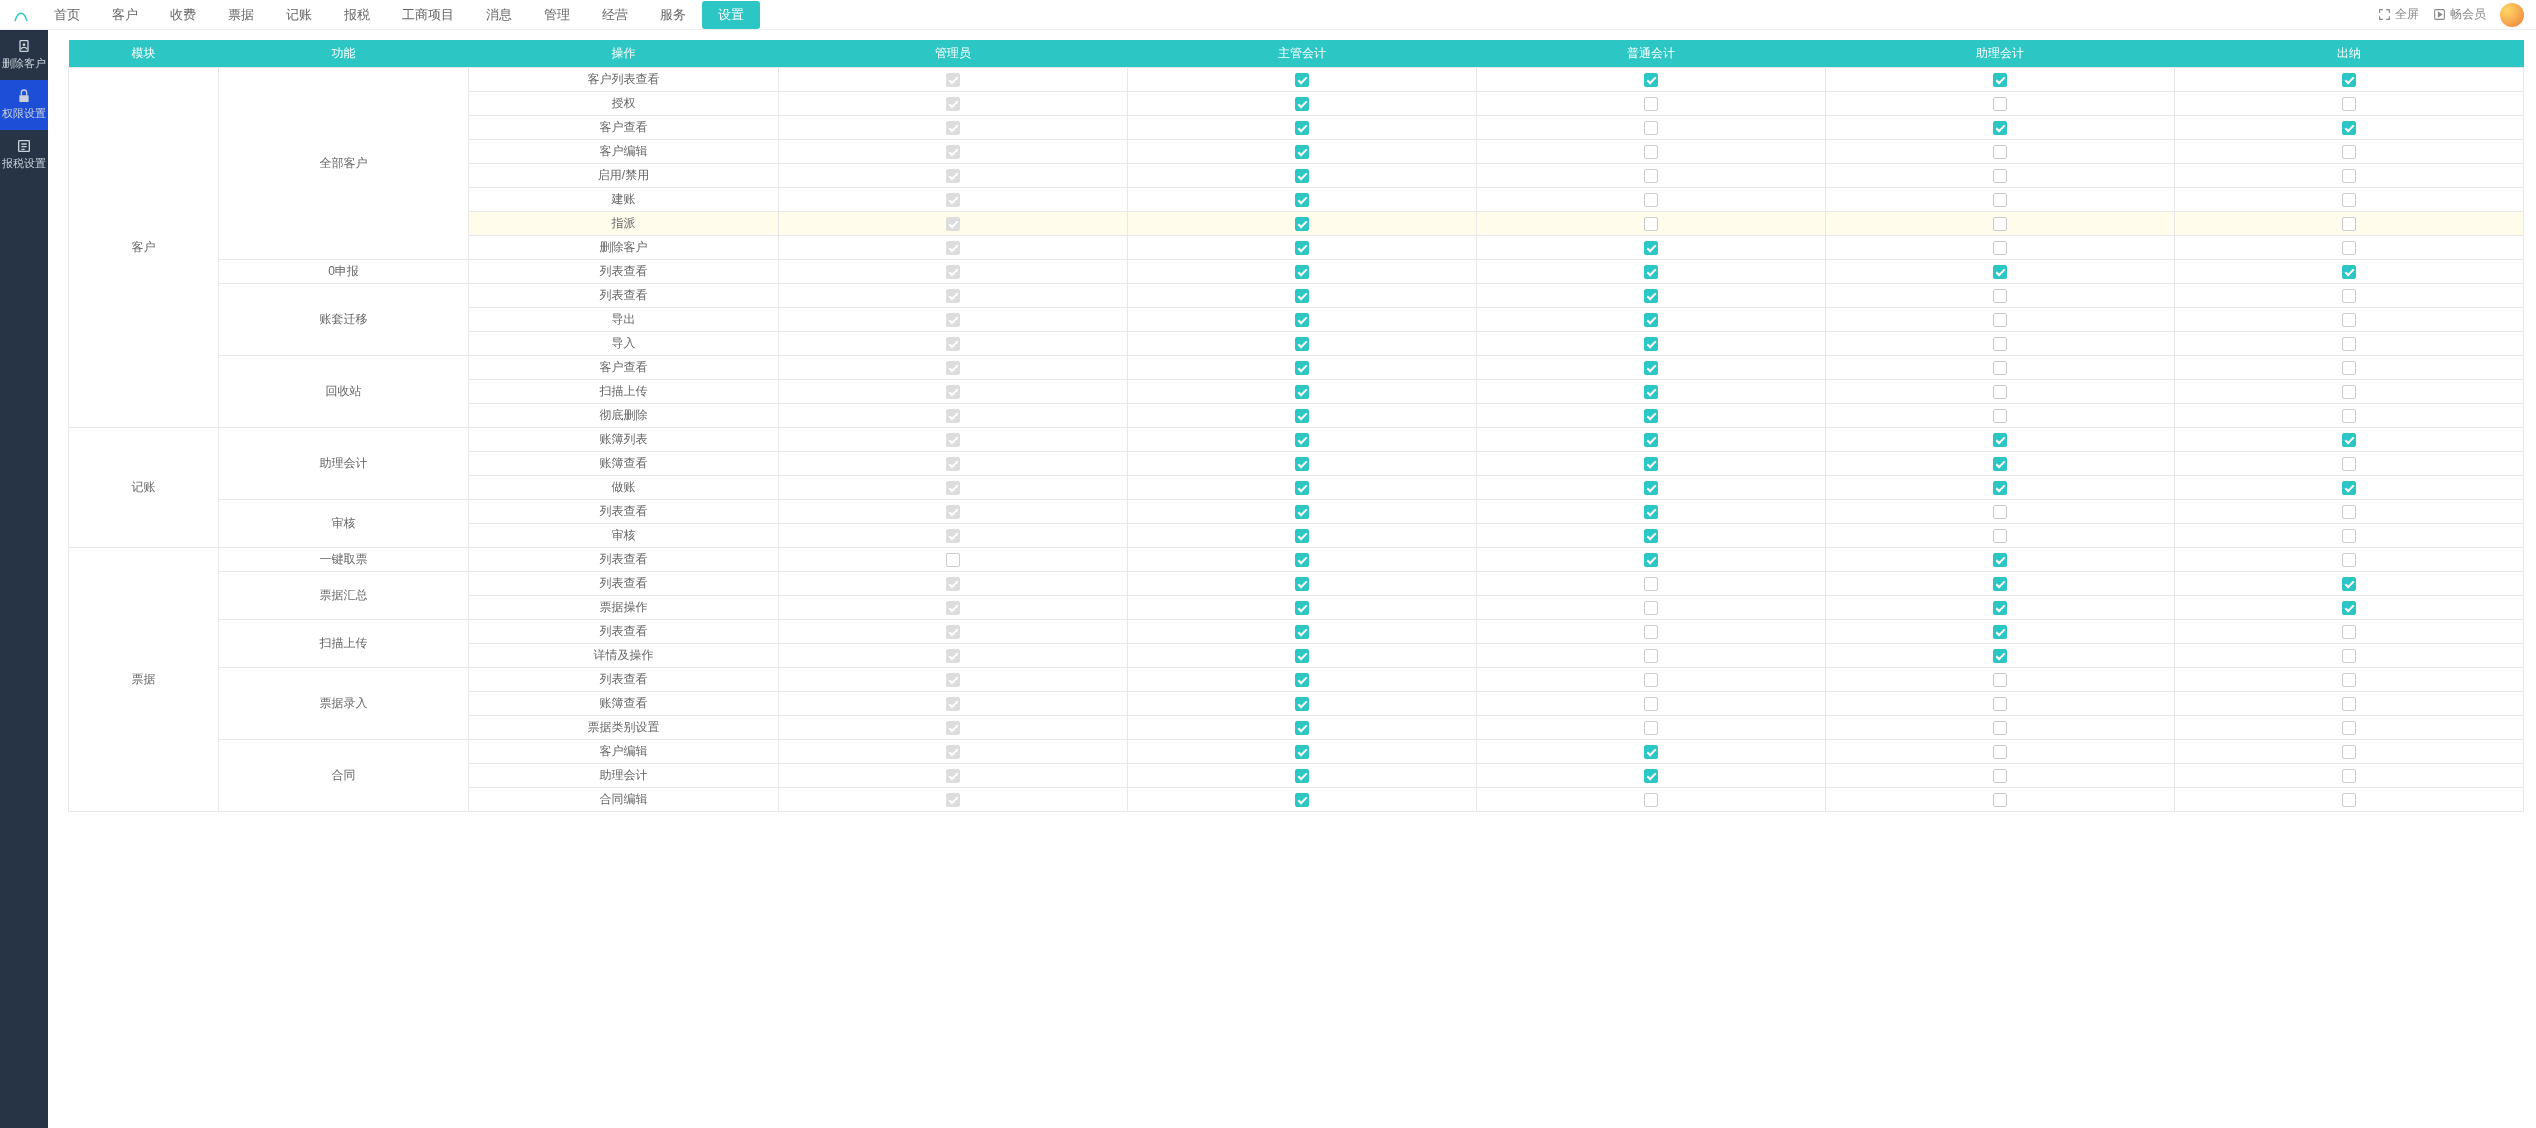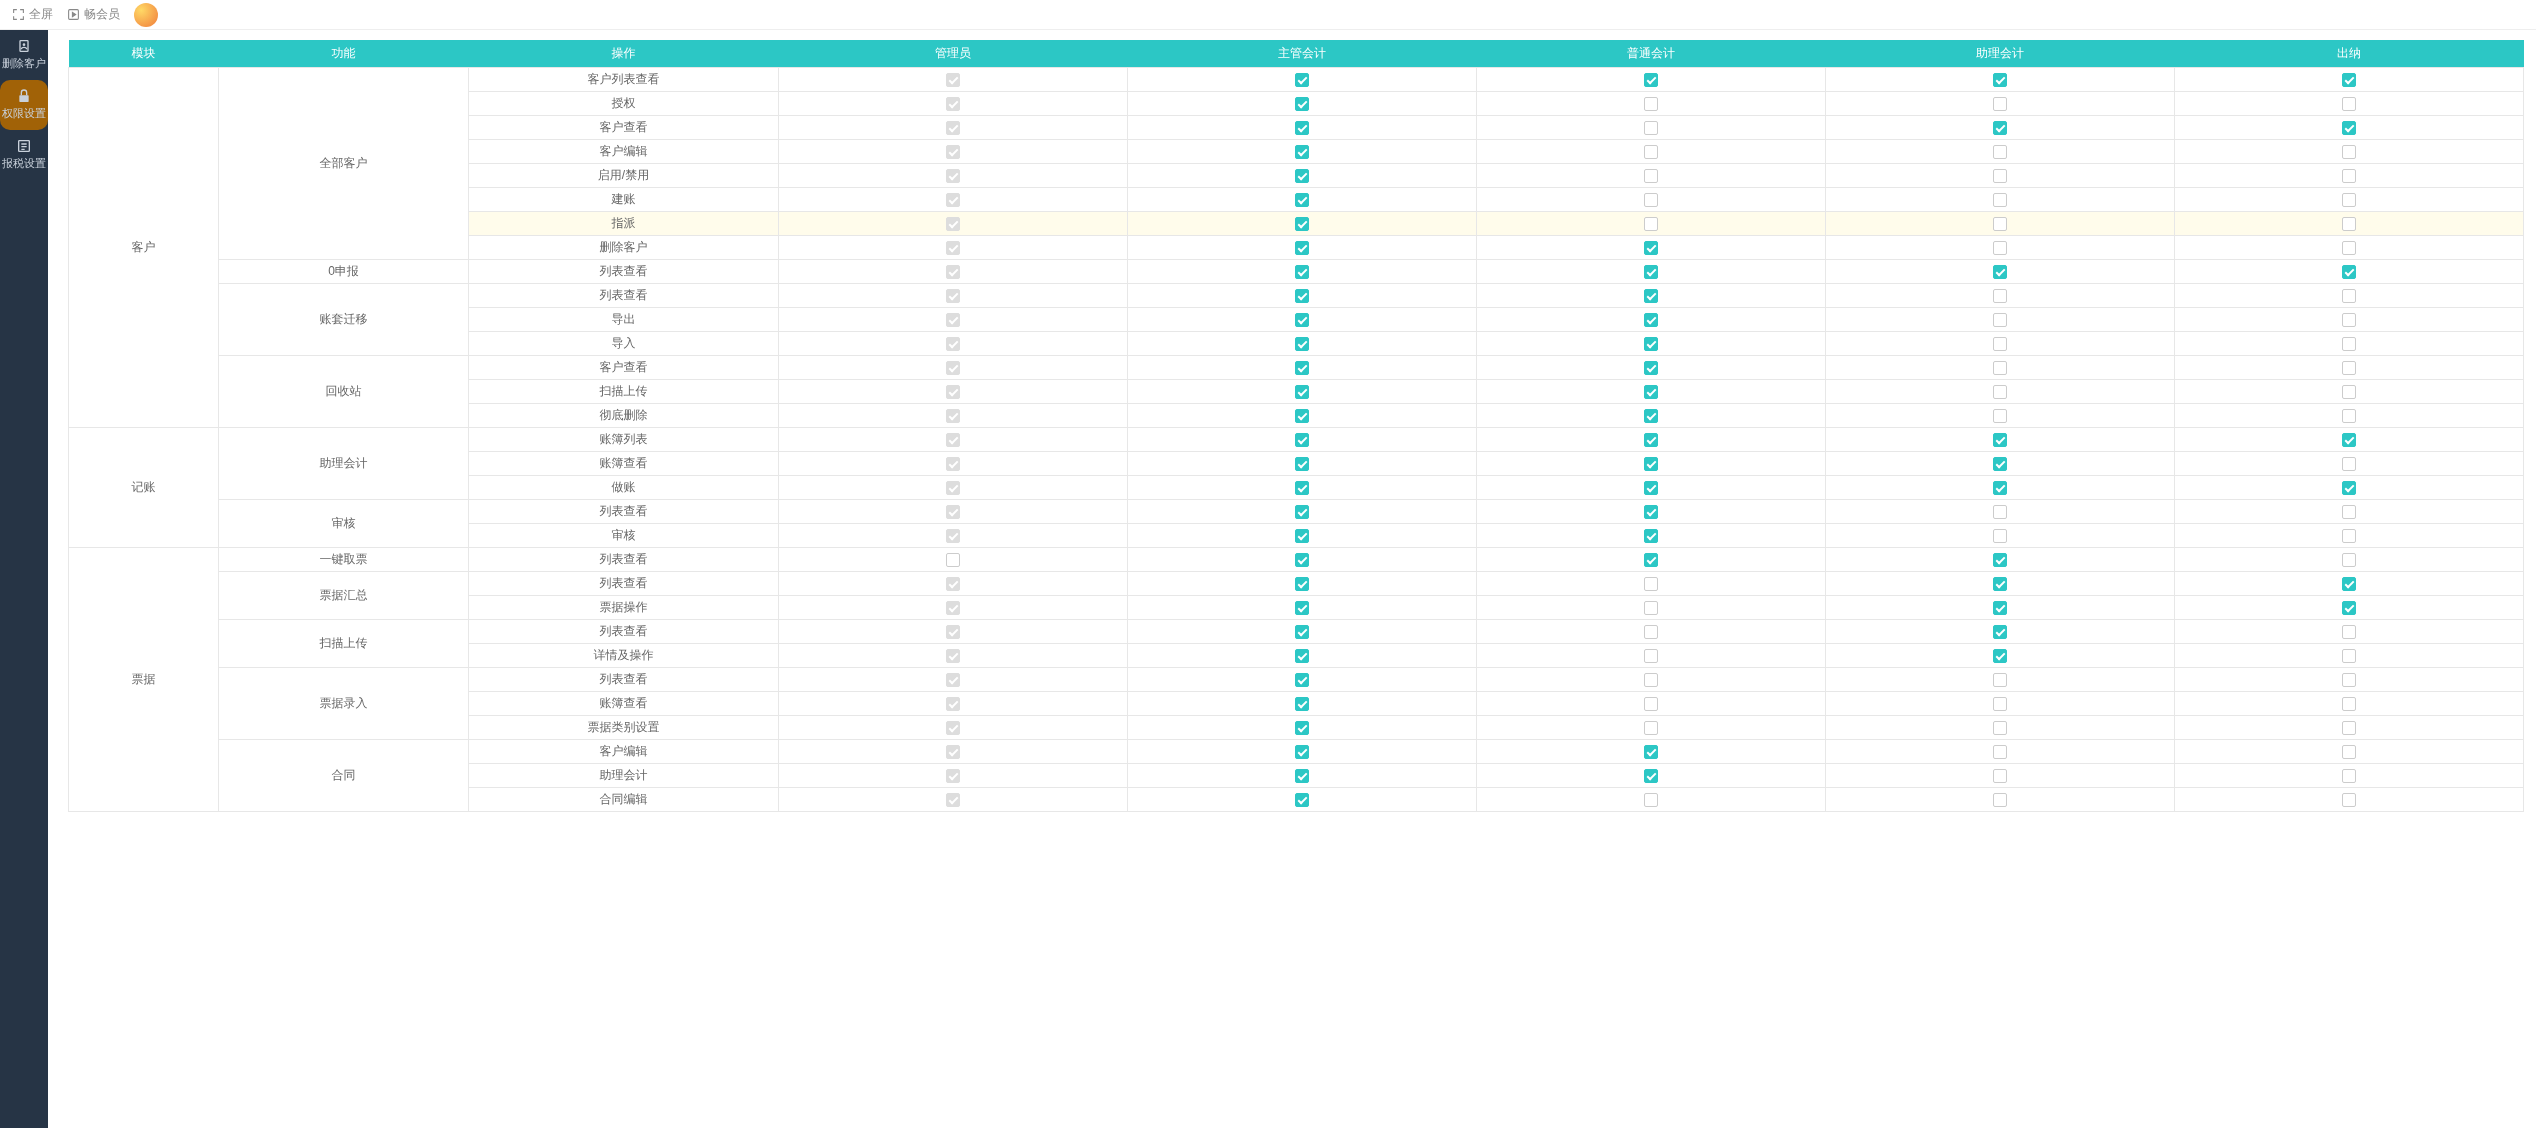--- a/index.html
+++ b/index.html
@@ -85,22 +85,21 @@
   text-align: center;
   padding: 8px 2px 10px;
   cursor: pointer;
   display: flex;
   flex-direction: column;
   align-items: center;
   gap: 3px;
   line-height: 1.2;
 }
 .side-item.active {
-  background: #a16207;
-  border-radius: 10px;
+  background: #1d4ed8;
 }
 .side-icon {
   width: 16px;
   height: 16px;
   display: flex;
   align-items: center;
   justify-content: center;
 }
 .main {
   flex: 1;
@@ -200,20 +199,41 @@
   border-color: #ddd;
 }
 .cb:disabled:checked::after {
   border-color: #fff;
 }
 </style>
 </head>
 <body>
 
 <div class="top-bar">
+  <div class="top-left">
+    <div class="logo">
+      <svg viewBox="0 0 24 24" width="18" height="18" fill="none" stroke="currentColor" stroke-width="2">
+          <path d="M4 20c4-14 12-14 16 0"></path>
+        </svg>
+    </div>
+    <div class="nav" id="nav">
+        <div class="nav-item">首页</div>
+        <div class="nav-item">客户</div>
+        <div class="nav-item">收费</div>
+        <div class="nav-item">票据</div>
+        <div class="nav-item">记账</div>
+        <div class="nav-item">报税</div>
+        <div class="nav-item">工商项目</div>
+        <div class="nav-item">消息</div>
+        <div class="nav-item">管理</div>
+        <div class="nav-item">经营</div>
+        <div class="nav-item">服务</div>
+        <div class="nav-item active">设置</div>
+      </div>
+  </div>
   <div class="top-right">
     <div class="tr-item">
       <svg width="13" height="13" viewBox="0 0 24 24" fill="none" stroke="currentColor" stroke-width="2">
           <path d="M3 9V3h6M21 9V3h-6M3 15v6h6M21 15v6h-6"></path>
         </svg>
       <span>全屏</span>
     </div>
     <div class="tr-item">
       <svg width="13" height="13" viewBox="0 0 24 24" fill="none" stroke="currentColor" stroke-width="2">
           <rect x="3" y="3" width="18" height="18" rx="2"></rect>

